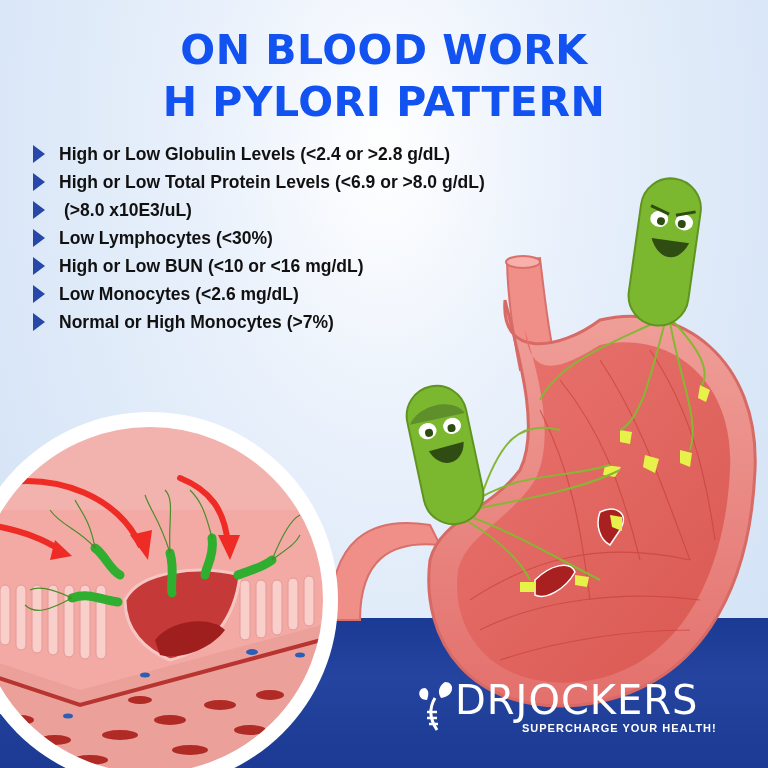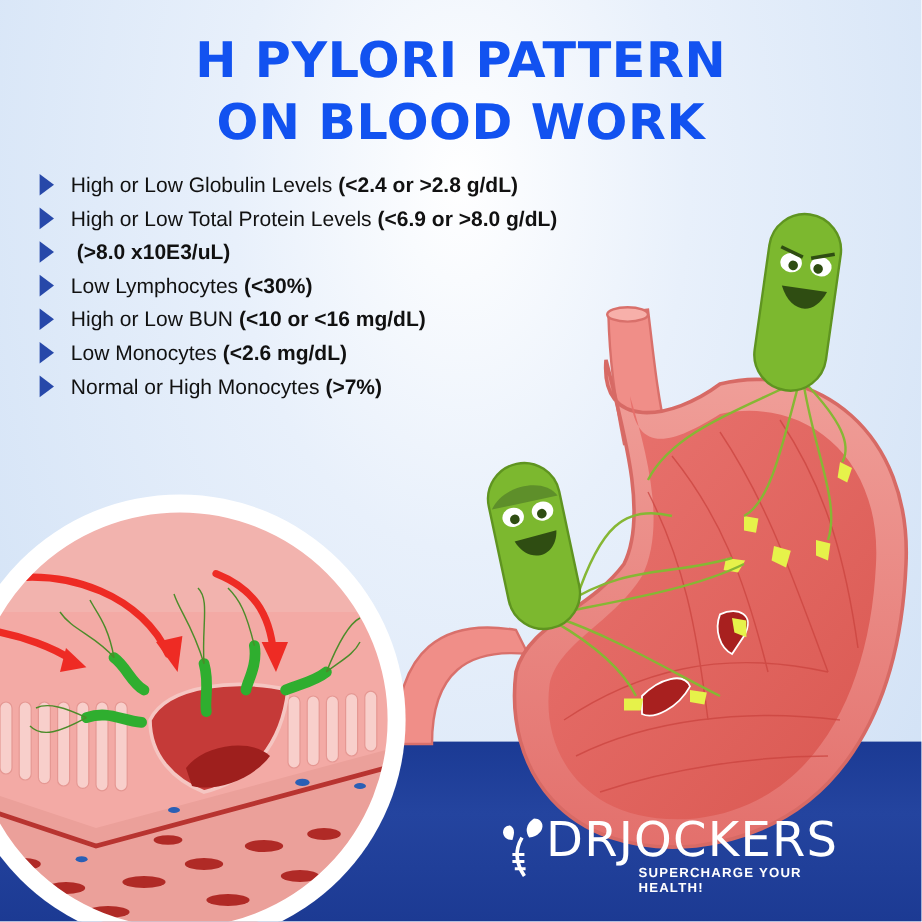--- a/index.html
+++ b/index.html
@@ -11,38 +11,38 @@
           background: linear-gradient(180deg, #1b3a94 0%, #24449f 40%, #1c3a93 100%); }
   .title { position:absolute; left:0; right:0; top:24px; text-align:center;
            color:#1252f0; font-family:"DejaVu Sans", sans-serif; font-weight:bold;
            font-size:41px; line-height:52px; letter-spacing:0.5px; }
   .title div { margin:0; }
   ul.items { position:absolute; left:33px; top:140px; margin:0; padding:0; list-style:none; }
   ul.items li { height:28px; display:flex; align-items:center;
                 font-size:17.5px; color:#111; white-space:nowrap; }
   .bullet { width:0; height:0; border-top:9px solid transparent; border-bottom:9px solid transparent;
             border-left:12px solid #2748a9; margin-right:14px; }
-  .b { font-weight:normal; }
+  .b { font-weight:bold; }
   .v { font-weight:bold; margin-left:5px; }
   svg.illus { position:absolute; left:0; top:0; }
   .logo { position:absolute; left:415px; top:678px; width:310px; height:60px; }
   .logo-name { position:absolute; left:40px; top:0; color:#fff; font-family:"DejaVu Sans", sans-serif;
                font-size:40px; letter-spacing:1px; font-weight:normal; line-height:44px; }
-  .logo-tag { position:absolute; left:117px; top:44px; color:#fff; font-weight:bold;
+  .logo-tag { position:absolute; left:107px; top:44px; color:#fff; font-weight:bold;
               font-size:11px; letter-spacing:1px; }
 </style>
 </head>
 <body>
 
 <div class="bg"></div>
 <div class="band"></div>
 
 <div class="title">
+  <div>ON BLOOD WORK</div>
   <div>H PYLORI PATTERN</div>
-  <div>ON BLOOD WORK</div>
 </div>
 
 <ul class="items">
   <li>
       <span class="bullet"></span>
       <span class="b">High or Low Globulin Levels</span>
       <span class="v">(&lt;2.4 or &gt;2.8 g/dL)</span>
     </li>
   <li>
       <span class="bullet"></span>

